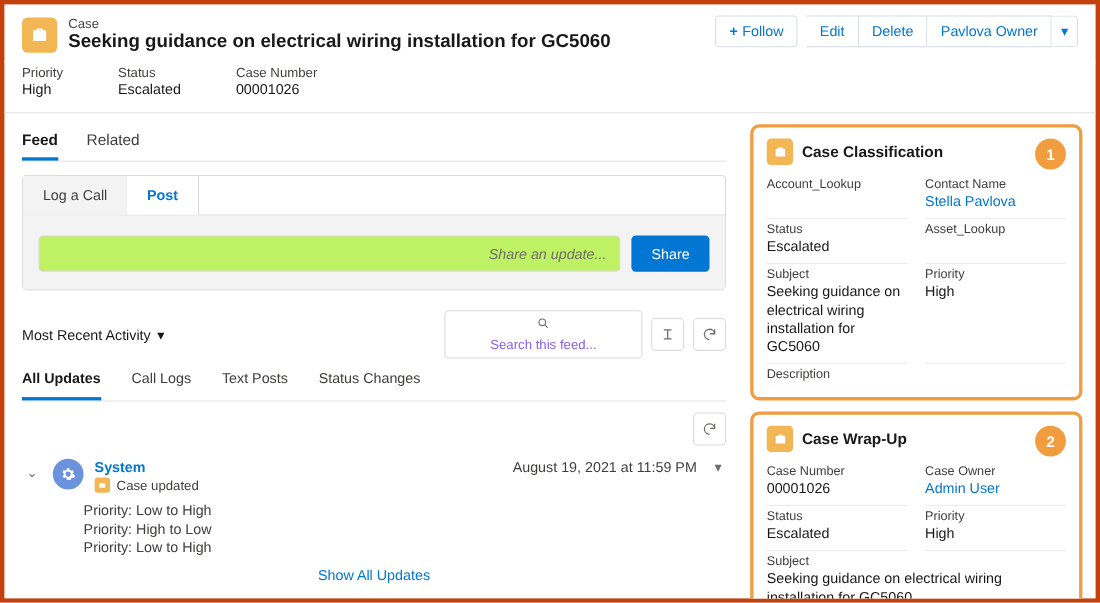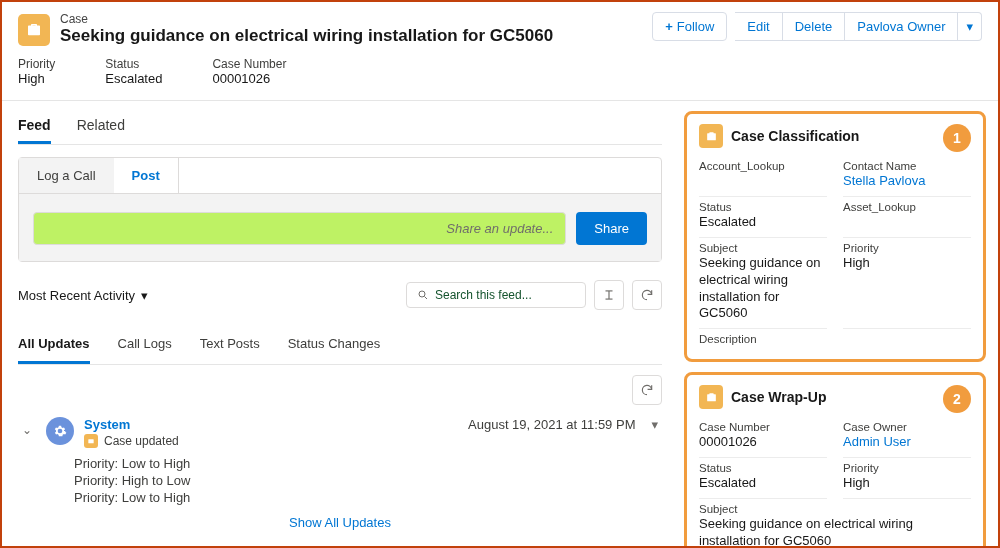--- a/index.html
+++ b/index.html
@@ -1,17 +1,17 @@
 <!DOCTYPE html>
 <html><head>
 <meta charset="utf-8">
 <style>
   * { box-sizing: border-box; margin: 0; padding: 0; }
   html, body { width: 1000px; height: 548px; overflow: hidden; font-family: -apple-system, BlinkMacSystemFont, "Segoe UI", Arial, sans-serif; font-size: 13px; color: #181818; background: #fff; }
-  .app { border: 2px solid #c2410c; width: 1000px; height: 548px; display: flex; flex-direction: column; background: #fff; }
+  .app { border: 4px solid #c2410c; width: 1000px; height: 548px; display: flex; flex-direction: column; background: #fff; }
   
   .record-header { padding: 10px 16px 8px 16px; border-bottom: 1px solid #fff; display:flex; align-items:flex-start; justify-content:space-between; }
   .hdr-left { display:flex; gap:10px; }
   .case-square { width:32px; height:32px; border-radius:5px; background:#f2b654; display:flex; align-items:center; justify-content:center; margin-top:2px; }
   .case-square svg { width:18px; height:18px; fill:#fff; }
   .kicker { font-size:12px; color:#444; }
   .title { font-size:17px; font-weight:700; color:#181818; }
   .hdr-actions { display:flex; gap:0; }
   .btn { border:1px solid #d8dde6; background:#fff; color:#0176d3; padding:6px 12px; font-size:13px; cursor:pointer; }
   .btn + .btn { border-left:none; }
@@ -33,23 +33,23 @@
   .composer-box { border:1px solid #dddbda; border-radius:4px; margin-top:12px; }
   .composer-tabs { display:flex; border-bottom:1px solid #dddbda; }
   .ctab { padding:10px 18px; font-size:13px; color:#3e3e3c; cursor:pointer; background:#f3f3f3; }
   .ctab.active { color:#0176d3; font-weight:600; background:#fff; border-right:1px solid #dddbda; }
   .composer-row { padding:18px 14px 16px 14px; display:flex; gap:10px; background:#f3f3f3; }
   .composer-input { flex:1; border:1px solid #dddbda; border-radius:4px; padding:8px 12px; color:#706e6b; text-align:right; background:#bef264;font-style:italic; }
   .share-btn { background:#0176d3; color:#fff; border:none; border-radius:4px; padding:8px 18px; font-size:13px; cursor:pointer; font-weight:500; }
   .feed-tools { display:flex; align-items:center; justify-content:space-between; margin-top:18px; }
   .mra { font-size:13px; color:#181818; cursor:pointer; display:flex; align-items:center; gap:6px; }
   .feed-tools-right { display:flex; gap:8px; align-items:center; }
-  .search-feed { border:1px solid #dddbda; border-radius:4px; padding:5px 10px; width:180px; display:flex; align-items:center; gap:6px; color:#14532d; font-size:12px; }
+  .search-feed { border:1px solid #dddbda; border-radius:4px; padding:5px 10px; width:180px; display:flex; align-items:center; gap:6px; color:#8b5cf6; font-size:12px;flex-direction:column; }
   .sqbtn { width:30px; height:30px; border:1px solid #dddbda; border-radius:4px; background:#fff; display:flex; align-items:center; justify-content:center; cursor:pointer; color:#706e6b; }
-  .subtabs { display:flex; gap:28px; margin-top:22px; border-bottom:1px solid #e5e5e5; }
+  .subtabs { display:flex; gap:28px; margin-top:6px; border-bottom:1px solid #e5e5e5; }
   .stab { padding:4px 0 10px 0; font-size:13px; color:#3e3e3c; cursor:pointer; }
   .stab.active { font-weight:700; color:#181818; border-bottom:3px solid #0176d3; }
   .refresh-row { display:flex; justify-content:flex-end; margin-top:10px; }
   .feed-item { margin-top:10px; padding:2px 4px; }
   .fi-row { display:flex; align-items:flex-start; gap:10px; }
   .chev { width:14px; color:#706e6b; cursor:pointer; margin-top:6px; font-size:12px; }
   .avatar { width:28px; height:28px; border-radius:50%; display:flex; align-items:center; justify-content:center; }
   .avatar.sys { background:#6b92dc; }
   .avatar.sys svg { width:14px; height:14px; fill:#fff; }
   .fi-main { flex:1; }

